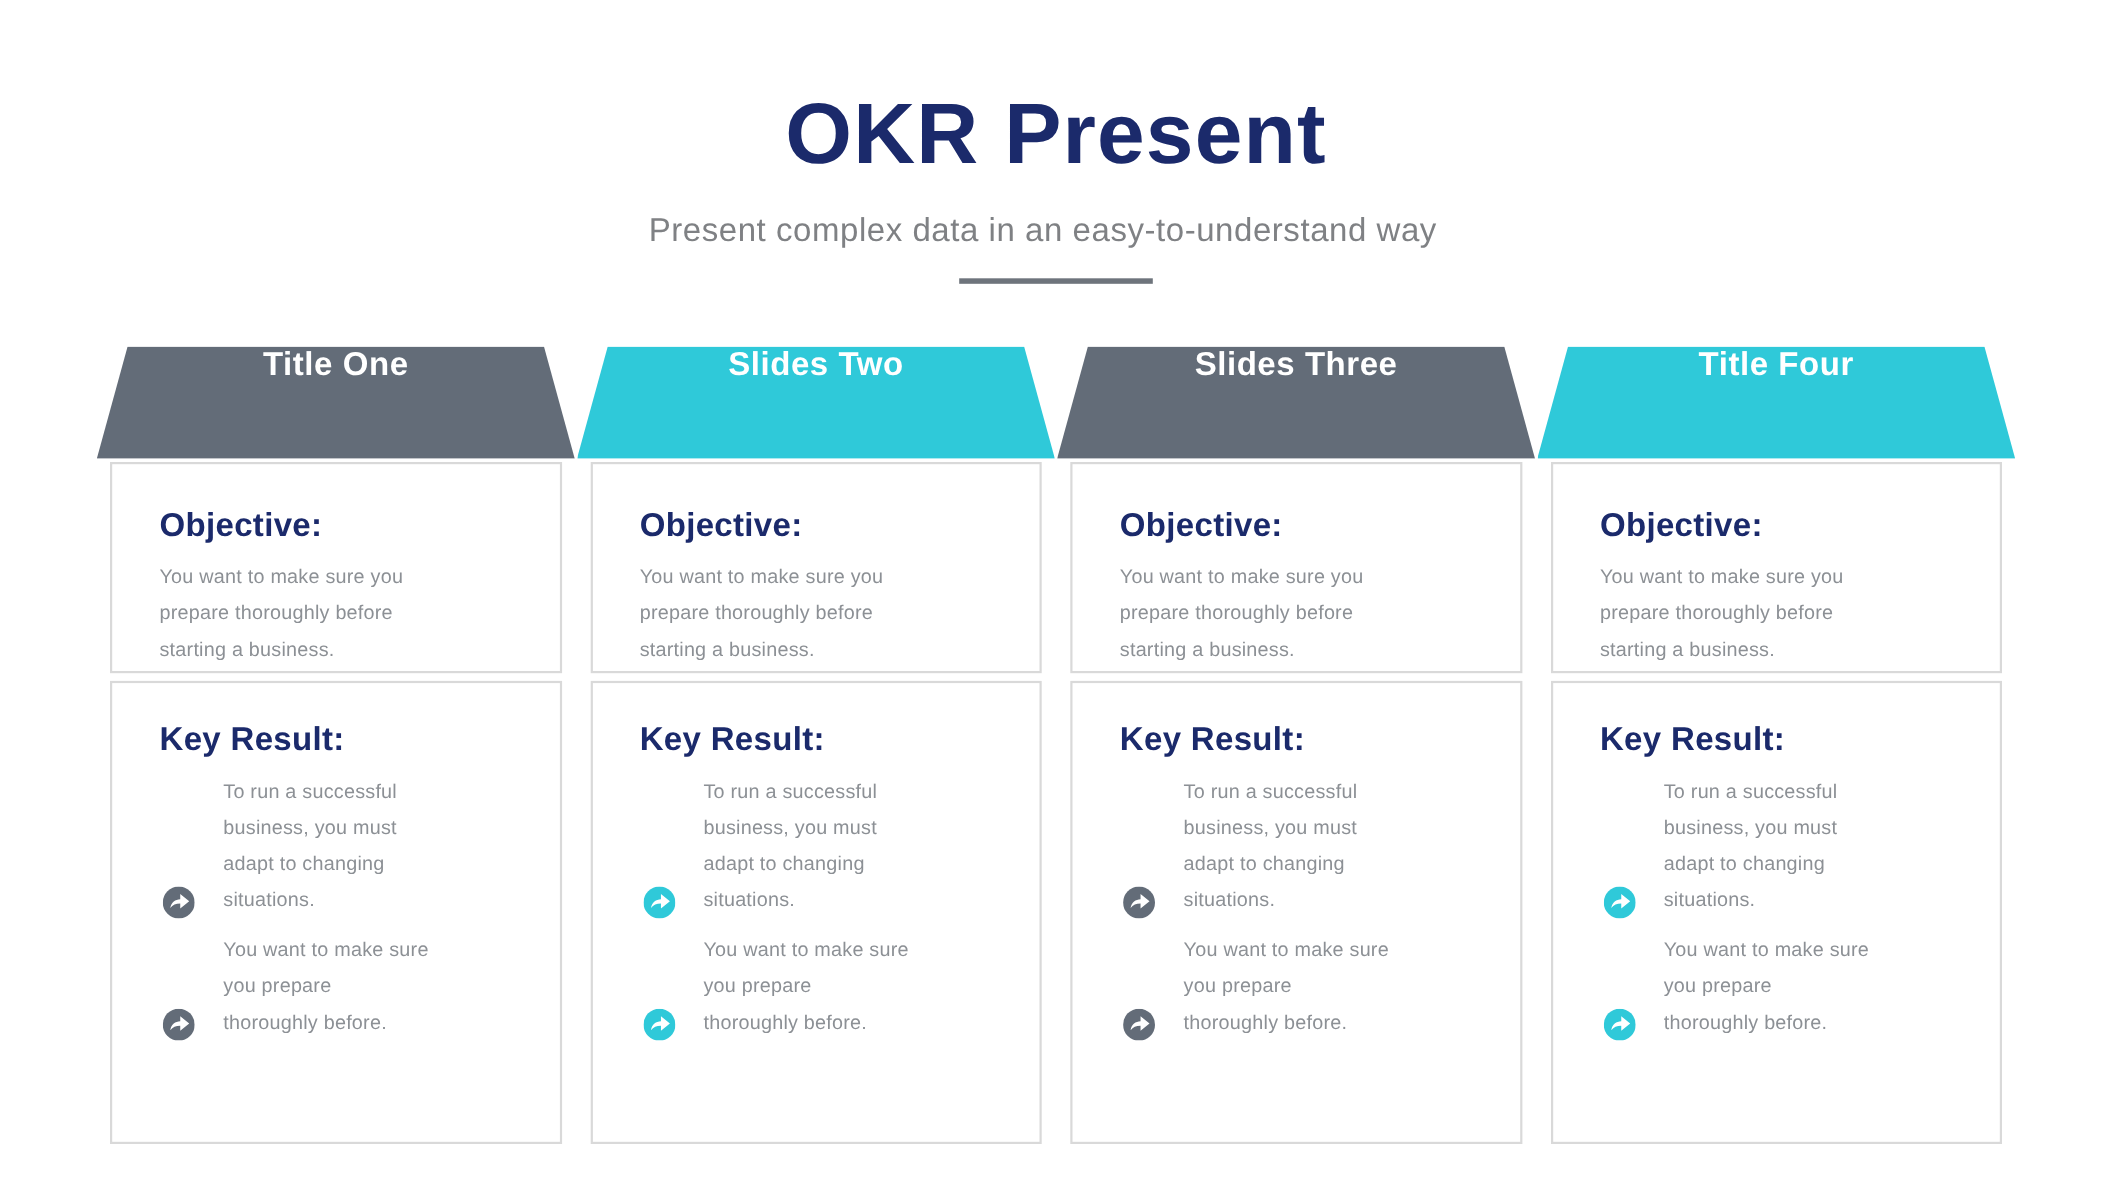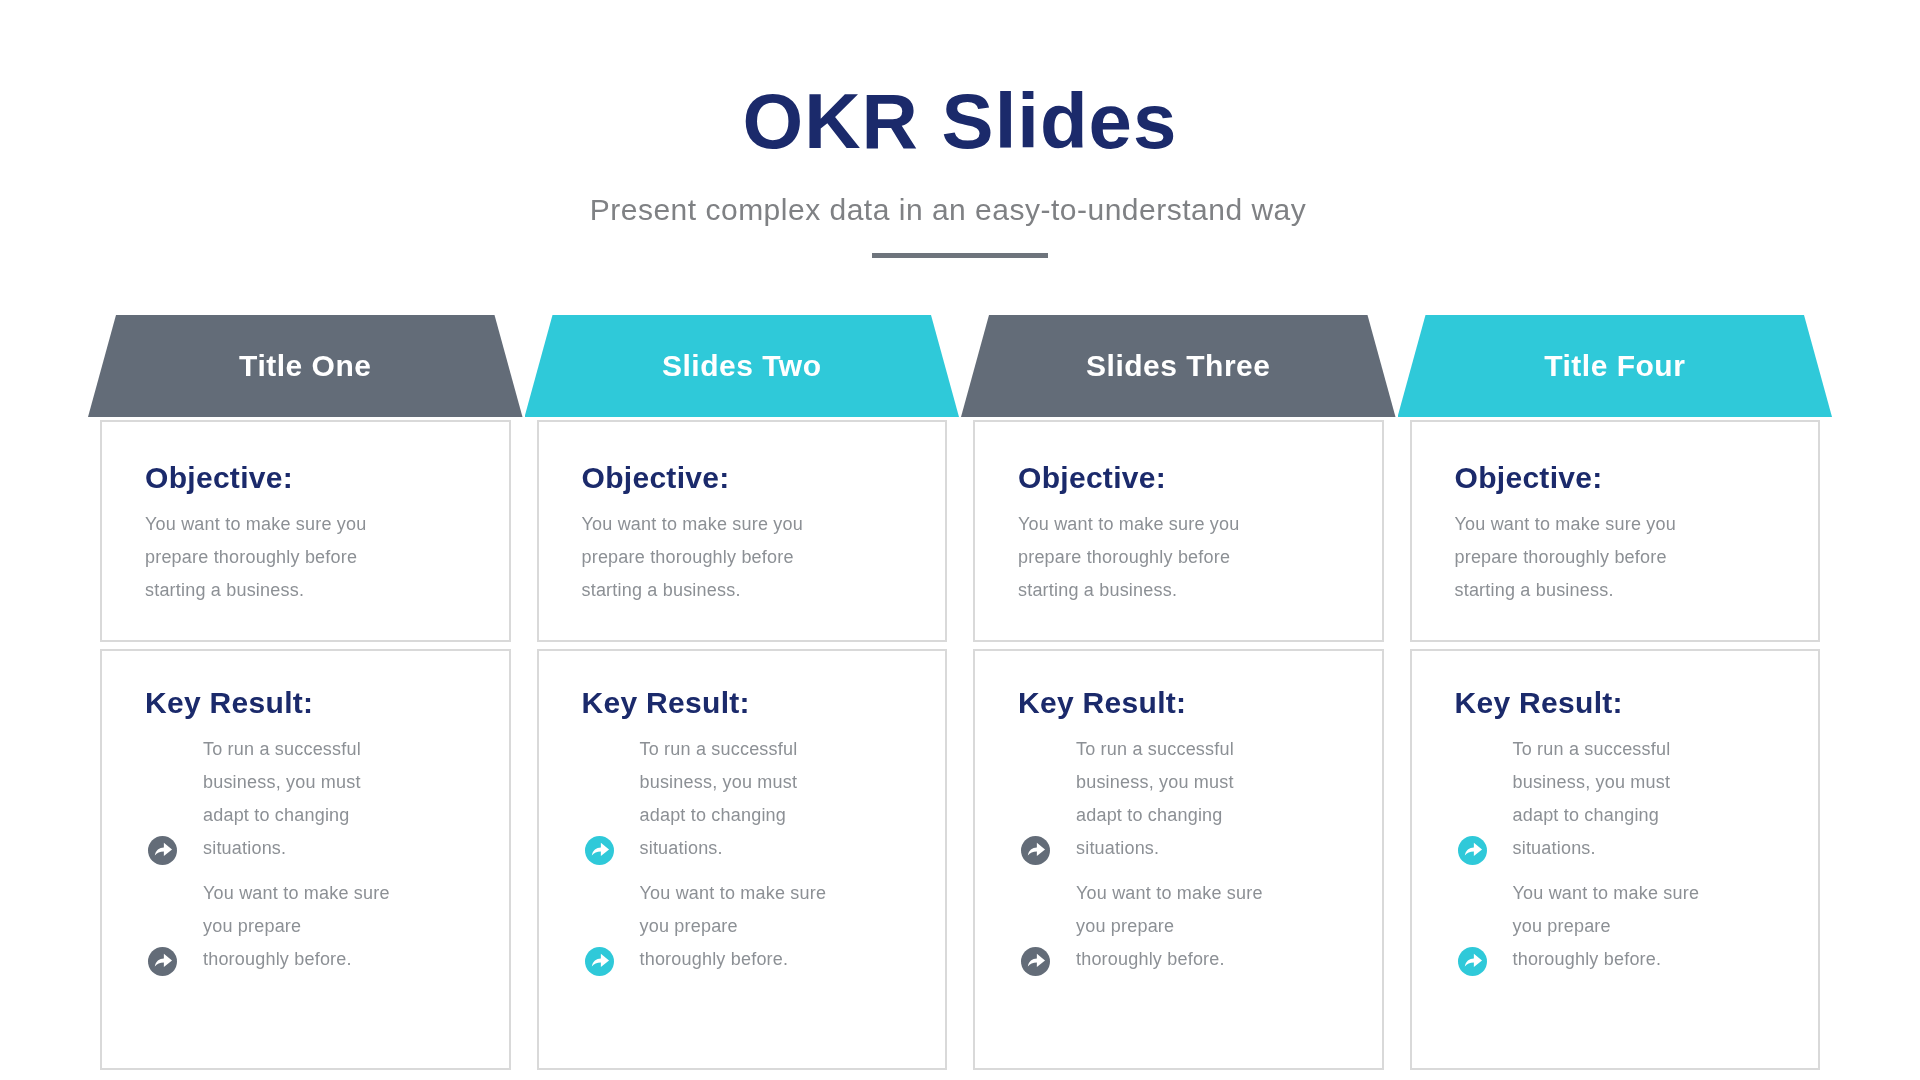--- a/index.html
+++ b/index.html
@@ -25,54 +25,54 @@
     position:absolute; top:253px; left:872px;
     width:176px; height:5px; background:#6e747c;
   }
   .columns {
     position:absolute; top:315px; left:100px; width:1720px;
     display:grid; grid-template-columns:repeat(4,1fr); gap:26px;
   }
   .okr-column { position:relative; }
   .column-header {
     height:102px; margin:0 -12px;
-    display:flex; align-items:center; justify-content:center;
+    display:flex; justify-content:center;
     clip-path:polygon(28px 0, calc(100% - 28px) 0, 100% 100%, 0 100%);
     color:#ffffff; font-size:30px; font-weight:700; letter-spacing:0.5px;
   }
   .theme-gray .column-header { background:#636c78; }
   .theme-cyan .column-header { background:#2fc9d9; }
   .theme-gray .kr-icon { color:#636c78; }
   .theme-cyan .kr-icon { color:#2fc9d9; }
   .card {
     border:2px solid #d9d9d9; background:#ffffff;
     padding-left:43px; padding-right:40px;
     overflow:hidden;
   }
-  .objective-card { margin-top:3px; height:222px; padding-top:38px; }
+  .objective-card { margin-top:3px; height:192px; padding-top:38px; }
   .keyresult-card { margin-top:7px; height:421px; padding-top:34px; }
   .section-heading {
     font-size:30px; font-weight:700; line-height:36px;
     color:#1b2a6b; margin-bottom:12px; letter-spacing:0.3px;
   }
   .body-text {
     font-size:18px; line-height:33px; color:#8c9095;
     white-space:pre-line; letter-spacing:0.2px;
   }
   .kr-list { display:flex; flex-direction:column; gap:12px; }
   .kr-item { display:flex; align-items:flex-end; }
   .kr-icon {
     width:29px; height:29px; flex:0 0 29px;
     margin:3px 26px 0 3px; display:block;
   }
 </style>
 </head>
 <body>
 
-<div class="page-title">OKR Slides</div>
+<div class="page-title">OKR Present</div>
 <div class="page-subtitle">Present complex data in an easy-to-understand way</div>
 <div class="title-divider"></div>
 
 <div class="columns">
 
   <div class="okr-column theme-gray">
     <div class="column-header">
       <span>Title One</span>
     </div>
     <div class="card objective-card">

